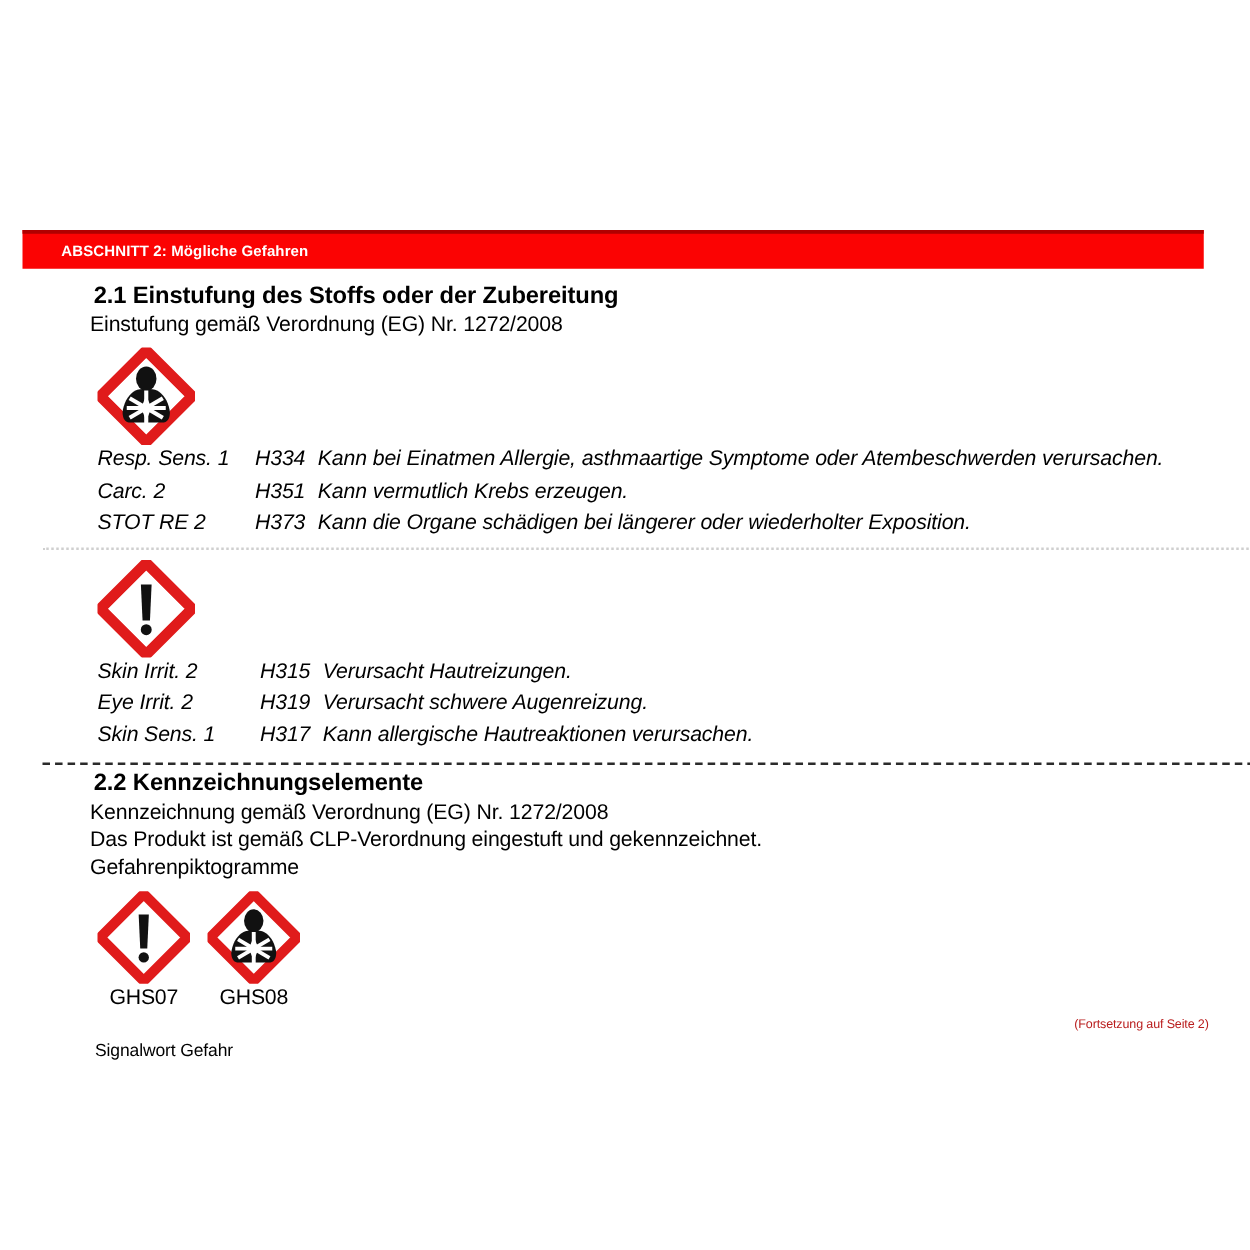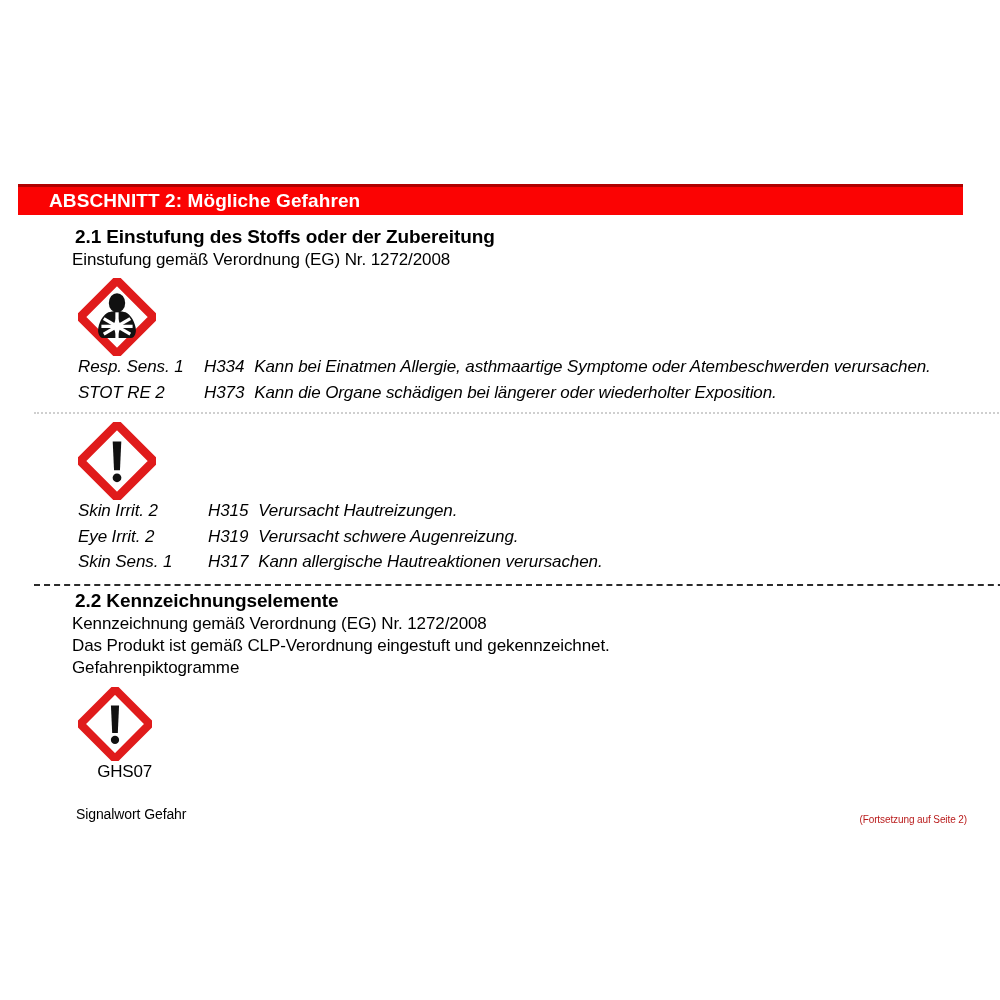--- a/index.html
+++ b/index.html
@@ -29,21 +29,21 @@
     width: 945px;
     height: 31px;
     background: #fb0303;
     border-top: 3px solid #b00000;
     box-sizing: border-box;
     display: flex;
     align-items: center;
   }
   .section-banner-title {
     color: #ffffff;
-    font-size: 19px;
+    font-size: 12px;
     font-weight: bold;
     letter-spacing: 0.1px;
     padding-left: 31px;
     white-space: nowrap;
   }
 
   
   .content {
     position: absolute;
     left: 0;
@@ -73,21 +73,21 @@
     padding-left: 44px;
     display: flex;
     align-items: flex-start;
     gap: 14px;
   }
   .pictogram-row.top-gap { padding-top: 8px; }
 
   .pictogram {
     display: flex;
     flex-direction: column;
-    align-items: flex-end;
+    align-items: center;
   }
   .pictogram svg { display: block; }
   .pictogram-label {
     font-size: 17px;
     margin-top: 1px;
     letter-spacing: -0.2px;
   }
 
   
   .hazard-table {
@@ -178,20 +178,25 @@
     </div>
 
     <table class="hazard-table group-a">
       <tbody>
         <tr>
           <td class="col-class">Resp. Sens. 1</td>
           <td class="col-code">H334</td>
           <td class="col-text">Kann bei Einatmen Allergie, asthmaartige Symptome oder Atembeschwerden verursachen.</td>
         </tr>
         <tr>
+          <td class="col-class">Carc. 2</td>
+          <td class="col-code">H351</td>
+          <td class="col-text">Kann vermutlich Krebs erzeugen.</td>
+        </tr>
+        <tr>
           <td class="col-class">STOT RE 2</td>
           <td class="col-code">H373</td>
           <td class="col-text">Kann die Organe schädigen bei längerer oder wiederholter Exposition.</td>
         </tr>
       </tbody>
     </table>
 
     <div class="sep-dotted"></div>
 
     <div class="pictogram-row top-gap">
@@ -239,20 +244,39 @@
         <svg width="74" height="74" viewBox="0 0 100 100">
           <polygon points="50,3 97,50 50,97 3,50" fill="#ffffff" stroke="#e01b1b" stroke-width="11" stroke-linejoin="miter"></polygon>
           <g fill="#111111">
             <path d="M44.5 25 L55.5 25 L53.8 62 L46.2 62 Z"></path>
             <circle cx="50" cy="71.5" r="5.6"></circle>
           </g>
         </svg>
         <span class="pictogram-label">GHS07</span>
       </div>
 
+      <div class="pictogram">
+        <svg width="74" height="74" viewBox="0 0 100 100">
+          <polygon points="50,3 97,50 50,97 3,50" fill="#ffffff" stroke="#e01b1b" stroke-width="11" stroke-linejoin="miter"></polygon>
+          <g fill="#111111">
+            <ellipse cx="50" cy="32" rx="10.5" ry="12.5"></ellipse>
+            <path d="M39 44 C33 47, 28 54, 26 64 C25 70, 27 76, 32 77
+                     L68 77 C73 76, 75 70, 74 64 C72 54, 67 47, 61 44
+                     C57 42, 43 42, 39 44 Z"></path>
+          </g>
+          <g stroke="#ffffff" stroke-width="4.2" stroke-linecap="butt">
+            <line x1="50" y1="44" x2="50" y2="78"></line>
+            <line x1="33" y1="52" x2="67" y2="72"></line>
+            <line x1="67" y1="52" x2="33" y2="72"></line>
+            <line x1="30" y1="62" x2="70" y2="62"></line>
+          </g>
+          <polygon points="50,49 54,59 64,62 54,65 50,75 46,65 36,62 46,59" fill="#ffffff"></polygon>
+        </svg>
+        <span class="pictogram-label">GHS08</span>
+      </div>
     </div>
 
     <p class="signal-word">Signalwort Gefahr</p>
 
   </div>
 
   <div class="footer-note">(Fortsetzung auf Seite 2)</div>
 
 </div>
 

